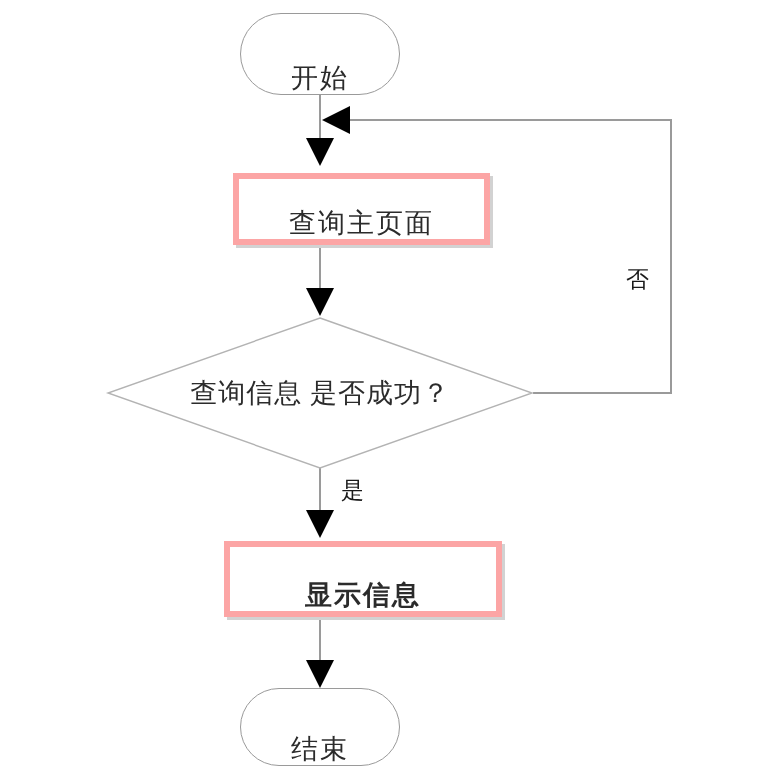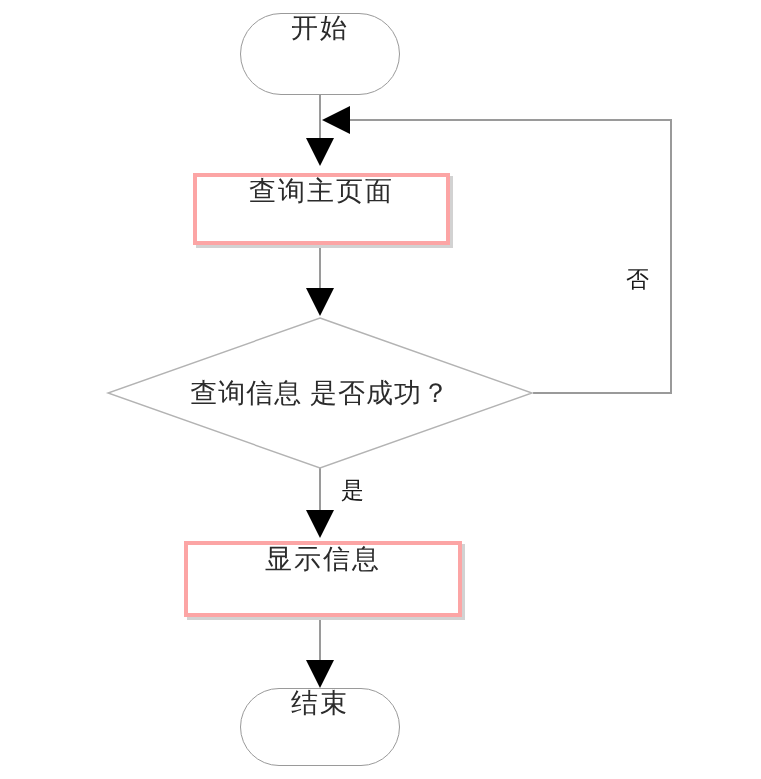--- a/index.html
+++ b/index.html
@@ -22,39 +22,40 @@
     position: absolute;
     left: 0;
     top: 0;
     width: 761px;
     height: 779px;
   }
   .node {
     position: absolute;
     box-sizing: border-box;
     display: flex;
-    align-items: flex-start;
+    align-items: flex-end;
     justify-content: center;
     background: #ffffff;
     color: #2b2b2b;
     text-align: center;
     line-height: 1.1;
     white-space: pre;
   }
   .node-terminal {
     border: 1px solid #9a9a9a;
     border-radius: 999px;
     font-size: 27px;
     letter-spacing: 2px;
   }
   .node-process {
-    border: 4px solid #fca5a5;
+    border: 6px solid #fca5a5;
     box-shadow: 3px 3px 0 0 #d2d2d2;
     font-size: 27px;
     letter-spacing: 2px;
+    margin-left: 40px;
   }
   .node-decision-label {
     position: absolute;
     display: flex;
     align-items: center;
     justify-content: center;
     font-size: 27px;
     letter-spacing: 1px;
     color: #2b2b2b;
     white-space: pre;
@@ -97,21 +98,21 @@
   </div>
 
   <div class="node node-process" style="left:193px; top:173px; width:257px; height:72px;">
     <span>查询主页面</span>
   </div>
 
   <div class="node-decision-label" style="left:108px; top:363px; width:424px; height:60px;justify-content:center;">
     <span>查询信息 是否成功？</span>
   </div>
 
-  <div class="node node-process" style="left:184px; top:541px; width:278px; height:76px;">
+  <div class="node node-process" style="left:184px; top:541px; width:278px; height:76px;font-weight:bold;">
     <span>显示信息</span>
   </div>
 
   <div class="node node-terminal" style="left:240px; top:688px; width:160px; height:78px;">
     <span>结束</span>
   </div>
 
   <div class="edge-label" style="left:341px; top:475px;">是</div>
 
   <div class="edge-label" style="left:626px; top:264px;">否</div>

